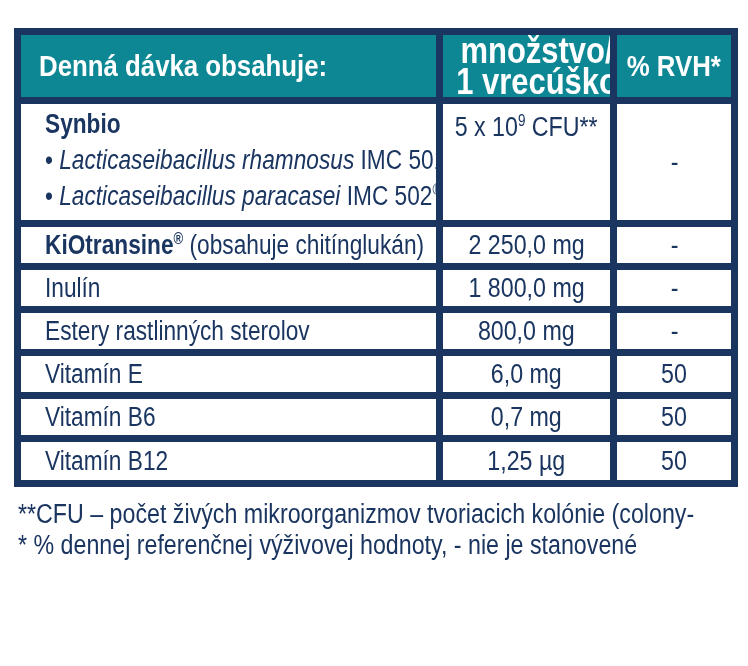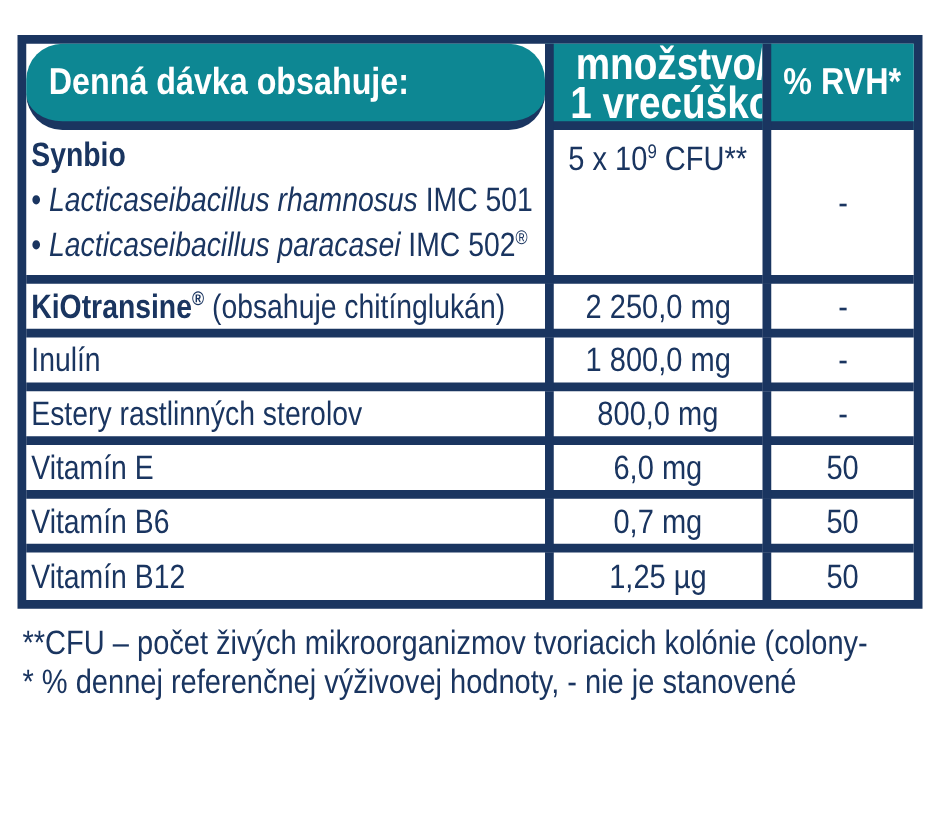--- a/index.html
+++ b/index.html
@@ -33,26 +33,26 @@
     vertical-align:middle;
     overflow:hidden;
   }
   thead th{
     background:var(--teal);
     color:#ffffff;
     font-weight:bold;
     height:61px;
     border-bottom:7px solid var(--navy);
   }
-  th.c1h{text-align:left;padding-left:18px;font-size:30px;border-radius:29px;}
+  th.c1h{text-align:left;padding-left:18px;font-size:30px;}
   th.c2h{text-align:center;font-size:36px;line-height:31px;}
   th.c3h{text-align:center;font-size:30px;}
   th.c2h,th.c3h,td.c2,td.c3{border-left:7px solid var(--navy);}
   td{font-size:27px;height:38px;}
-  td.c1{text-align:left;padding-left:4px;}
+  td.c1{text-align:left;padding-left:24px;}
   td.c2,td.c3{text-align:center;}
   tr.sep th::after,tr.sep td::after{
     content:"";
     position:absolute;
     left:0;bottom:-7px;
     width:5px;height:7px;
     background:var(--paper);
   }
   tr.body-row.sep td{border-bottom:7px solid var(--navy);}
   tr.tall td{height:123px;}

